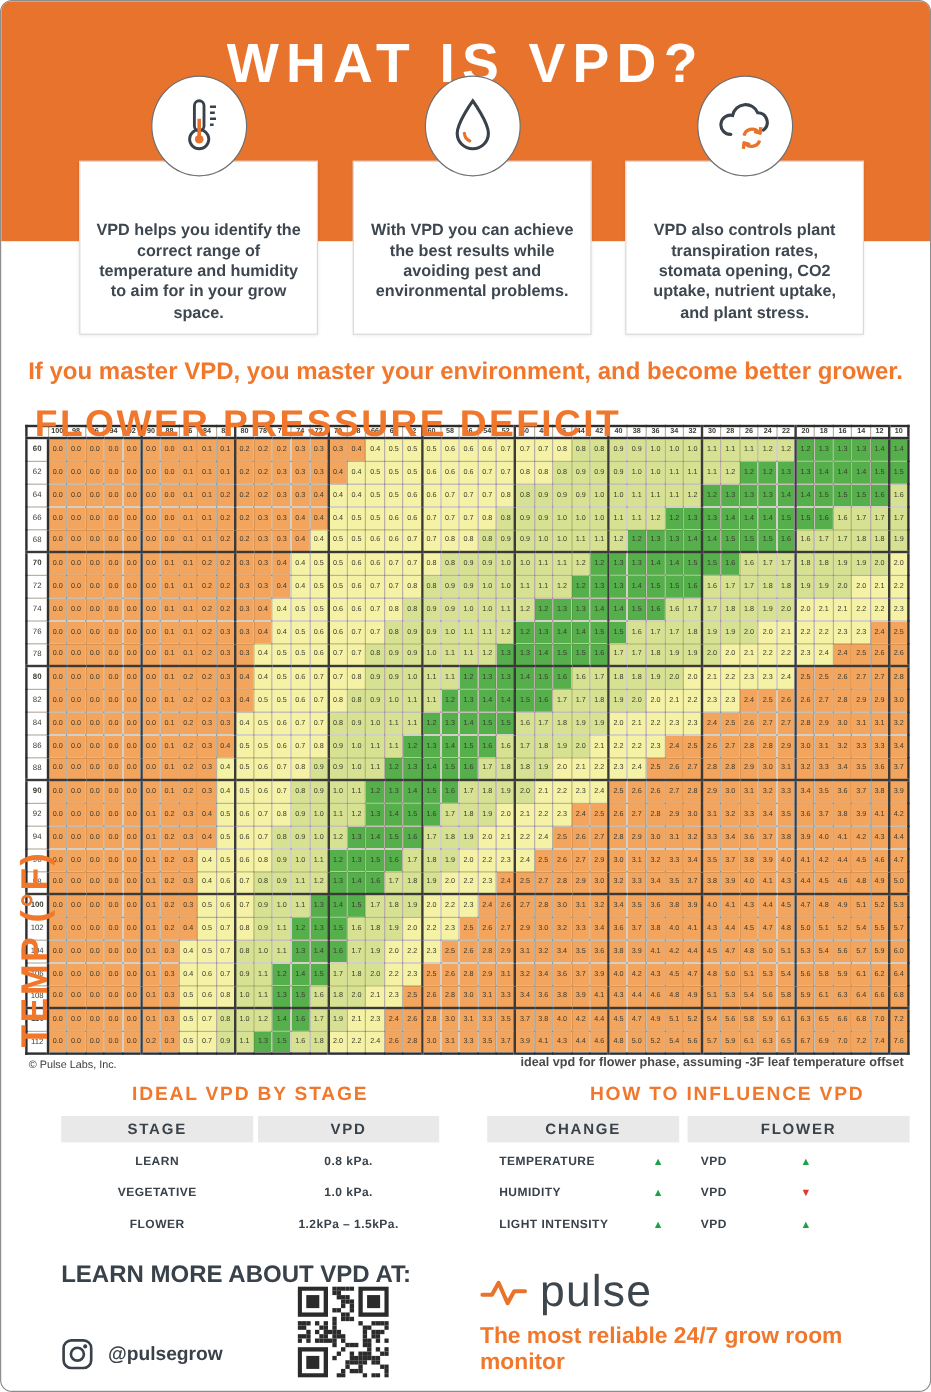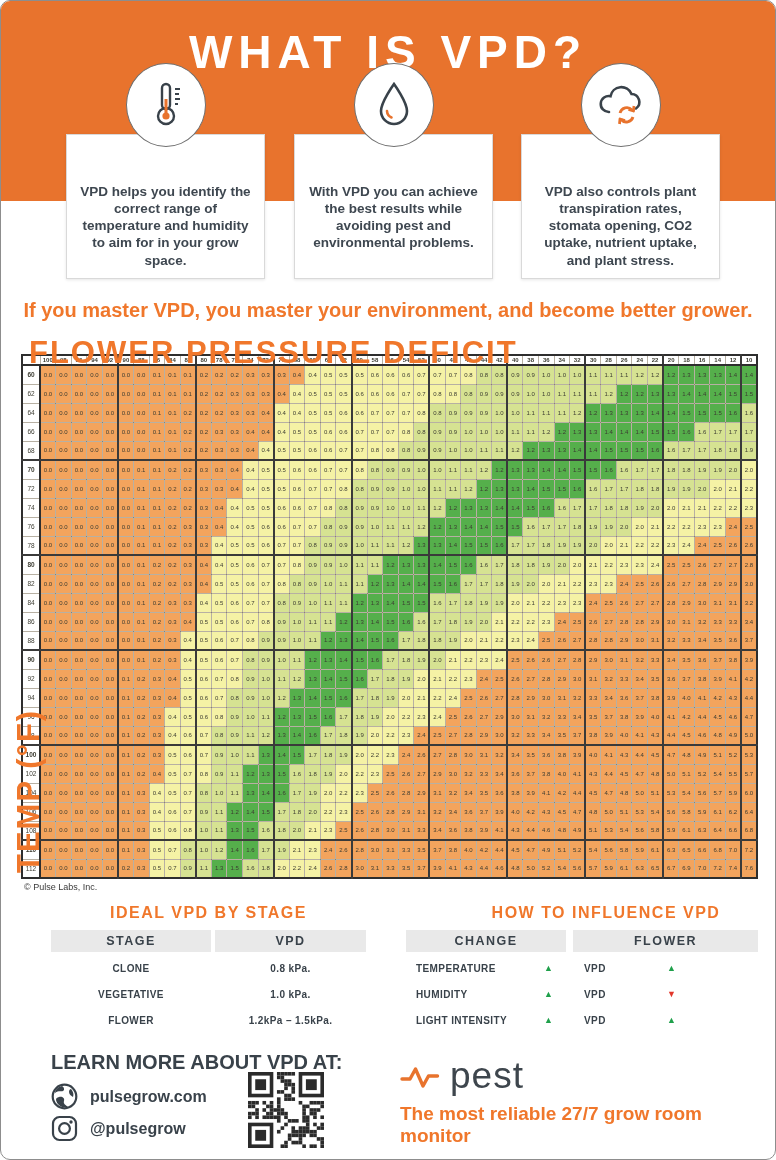--- a/index.html
+++ b/index.html
@@ -1491,26 +1491,27 @@
             <td class="" style="background:#F3A45D">6.9</td>
             <td class="" style="background:#F3A45D">7.0</td>
             <td class="" style="background:#F3A45D">7.2</td>
             <td class="gbr" style="background:#F3A45D">7.4</td>
             <td class="" style="background:#F3A45D">7.6</td>
           </tr>
         </tbody>
       </table>
   </div>
   <div class="copyright">© Pulse Labs, Inc.</div>
+  <div class="footnote">ideal vpd for flower phase, assuming -3F leaf temperature offset</div>
 
   <div class="sec-title left">IDEAL VPD BY STAGE</div>
   <div class="hdr-box" style="left:50px; width:160px;">STAGE</div>
   <div class="hdr-box" style="left:214px; width:151px;">VPD</div>
 
-  <div class="cellt" style="top:962px; left:50px; width:160px; text-align:center;">CLONE</div>
+  <div class="cellt" style="top:962px; left:50px; width:160px; text-align:center;">LEARN</div>
   <div class="cellt" style="top:962px; left:214px; width:151px; text-align:center;">0.8 kPa.</div>
   <div class="cellt" style="top:988px; left:50px; width:160px; text-align:center;">VEGETATIVE</div>
   <div class="cellt" style="top:988px; left:214px; width:151px; text-align:center;">1.0 kPa.</div>
   <div class="cellt" style="top:1014px; left:50px; width:160px; text-align:center;">FLOWER</div>
   <div class="cellt" style="top:1014px; left:214px; width:151px; text-align:center;">1.2kPa – 1.5kPa.</div>
 
   <div class="sec-title right">HOW TO INFLUENCE VPD</div>
   <div class="hdr-box" style="left:405px; width:160px;">CHANGE</div>
   <div class="hdr-box" style="left:572px; width:185px;">FLOWER</div>
 
@@ -1524,29 +1525,20 @@
   <div class="cellt" style="top:988px; left:583px;">VPD</div>
   <div class="cellt tri-down" style="top:988px; left:666px;">▼</div>
 
   <div class="cellt" style="top:1014px; left:415px;">LIGHT INTENSITY</div>
   <div class="cellt tri-up" style="top:1014px; left:543px;">▲</div>
   <div class="cellt" style="top:1014px; left:583px;">VPD</div>
   <div class="cellt tri-up" style="top:1014px; left:666px;">▲</div>
 
   <div class="learn-title">LEARN MORE ABOUT VPD AT:</div>
 
-  <div class="link-row" style="top:1082px;">
-    <svg width="27" height="27" viewBox="0 0 27 27">
-      <circle cx="13.5" cy="13.5" r="11.8" fill="none" stroke="#39424A" stroke-width="2.2"></circle>
-      <path d="M4 10 C8 7 10 9 12 8 C14 7 13 4 11 3 C7 4 4 7 4 10 Z" fill="#39424A"></path>
-      <path d="M8 14 C11 13 14 15 13 18 C12 21 15 22 17 24 C12 26 6 22 5 17 C5 15 6 14.5 8 14 Z" fill="#39424A"></path>
-      <path d="M20 6 C22 8 23 11 22 14 C20 13 18 11 18 9 C18 7 19 6 20 6 Z" fill="#39424A"></path>
-    </svg>
-    <span class="txt">pulsegrow.com</span>
-  </div>
 
   <div class="link-row" style="top:1114px;">
     <svg width="27" height="27" viewBox="0 0 27 27">
       <rect x="2" y="2" width="23" height="23" rx="6.5" fill="none" stroke="#39424A" stroke-width="2.2"></rect>
       <circle cx="13.5" cy="13.5" r="5.4" fill="none" stroke="#39424A" stroke-width="2.2"></circle>
       <circle cx="20" cy="7" r="1.7" fill="#39424A"></circle>
     </svg>
     <span class="txt">@pulsegrow</span>
   </div>
 
@@ -1682,17 +1674,17 @@
       <rect x="57.904761904761905" y="7.238095238095238" width="10.857142857142858" height="10.857142857142858" fill="#2b2b2b"></rect>
       <rect x="0" y="50.666666666666664" width="25.333333333333332" height="25.333333333333332" fill="#2b2b2b"></rect>
       <rect x="3.619047619047619" y="54.285714285714285" width="18.095238095238095" height="18.095238095238095" fill="#fff"></rect>
       <rect x="7.238095238095238" y="57.904761904761905" width="10.857142857142858" height="10.857142857142858" fill="#2b2b2b"></rect>
     </svg>
 
   <div class="brand-row">
     <svg width="40" height="34" viewBox="0 0 40 34">
       <path d="M2 20 h8 l5.5-10 7.5 17 5.5-10 h9" fill="none" stroke="#E8732D" stroke-width="3.4" stroke-linecap="round" stroke-linejoin="round"></path>
     </svg>
-    <span class="brand-word">pest</span>
+    <span class="brand-word">pulse</span>
   </div>
-  <div class="tagline">The most reliable 27/7 grow room monitor</div>
+  <div class="tagline">The most reliable 24/7 grow room monitor</div>
 
 </div>
 
 </body></html>

